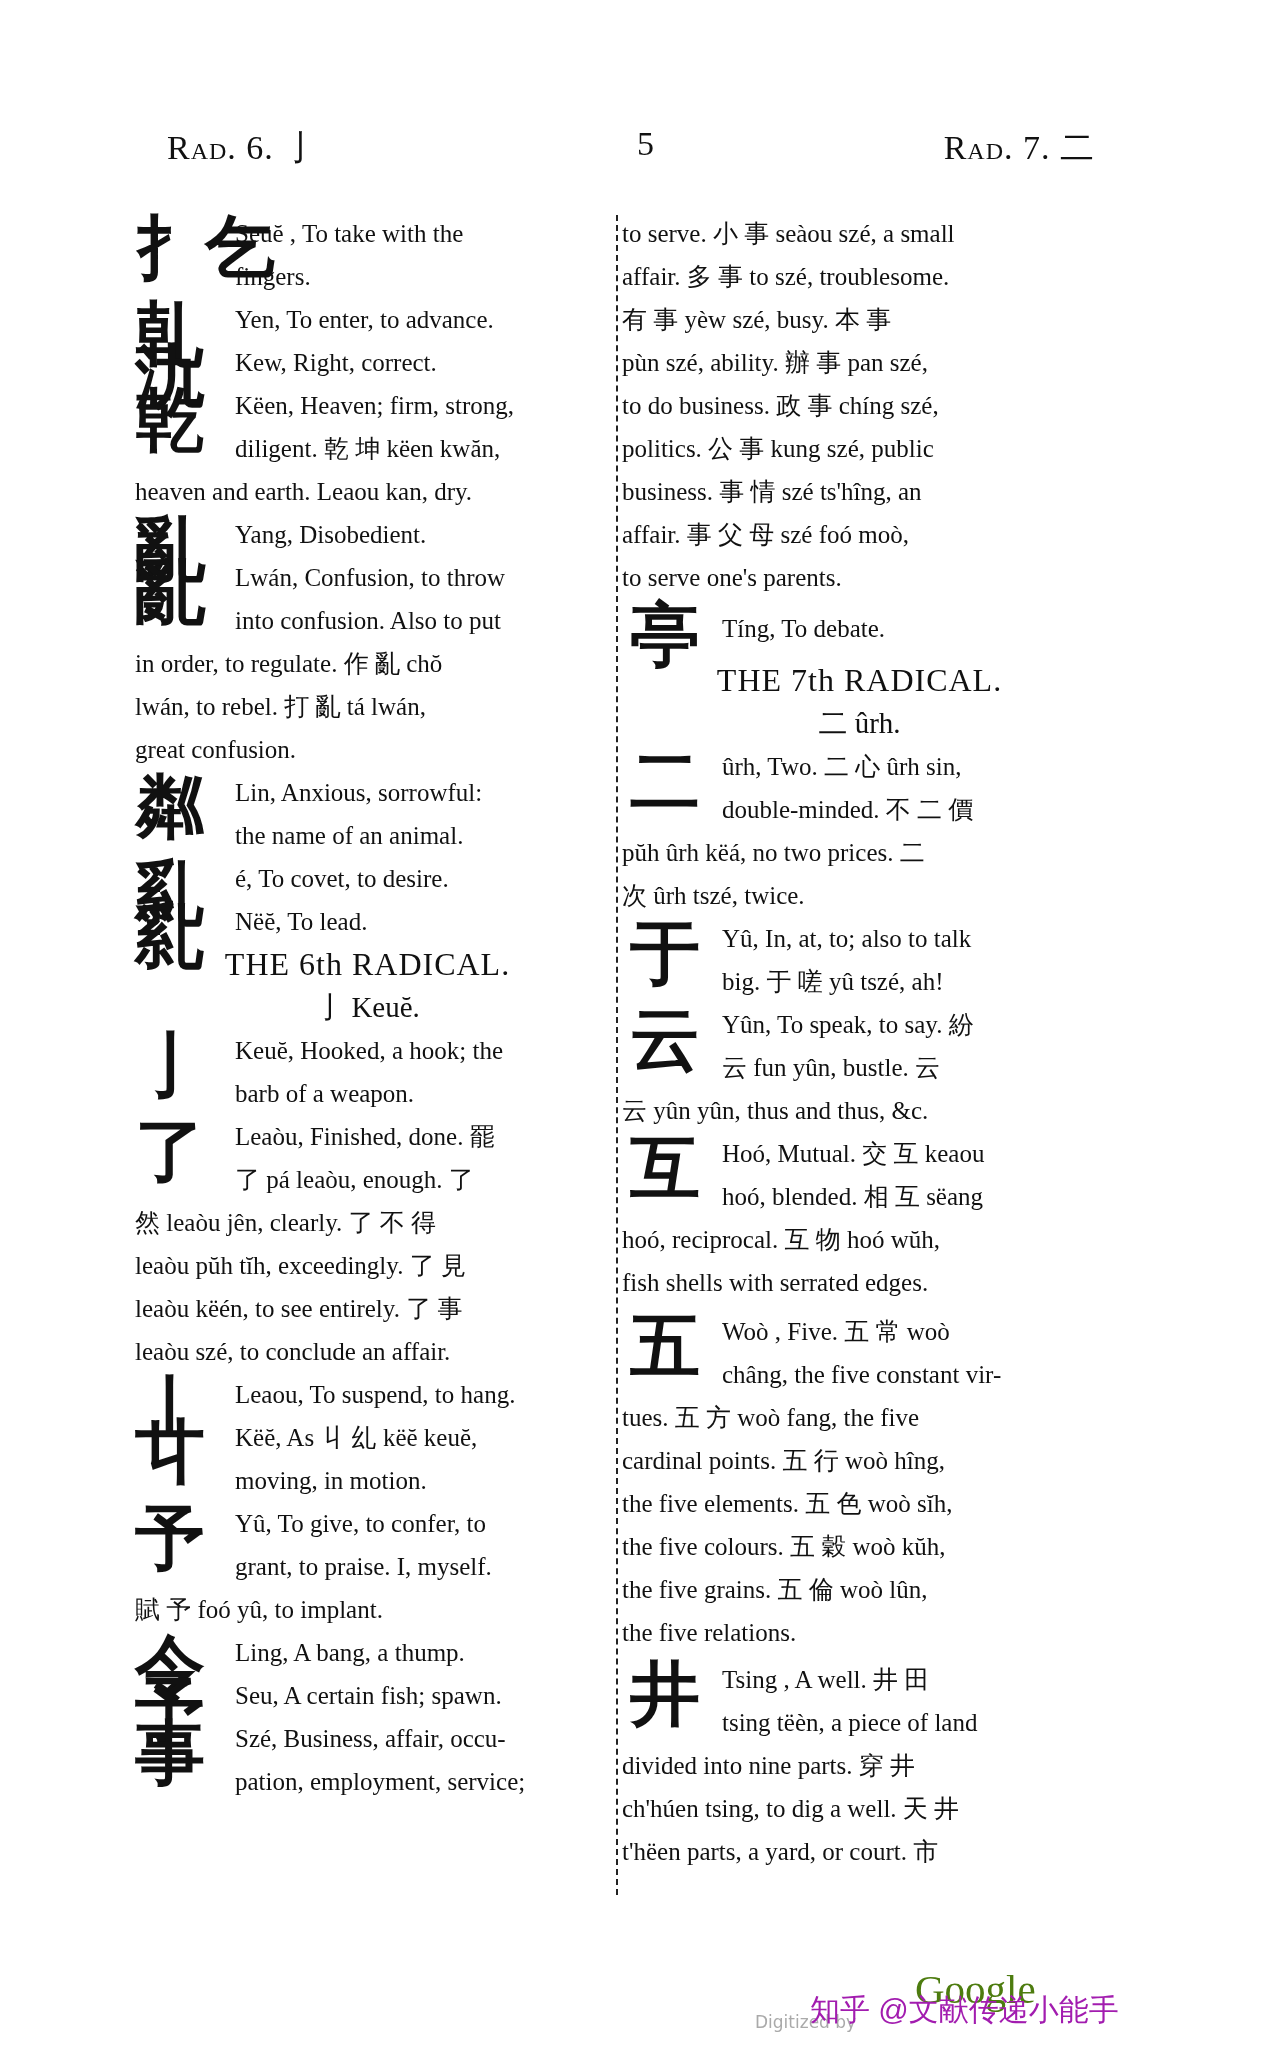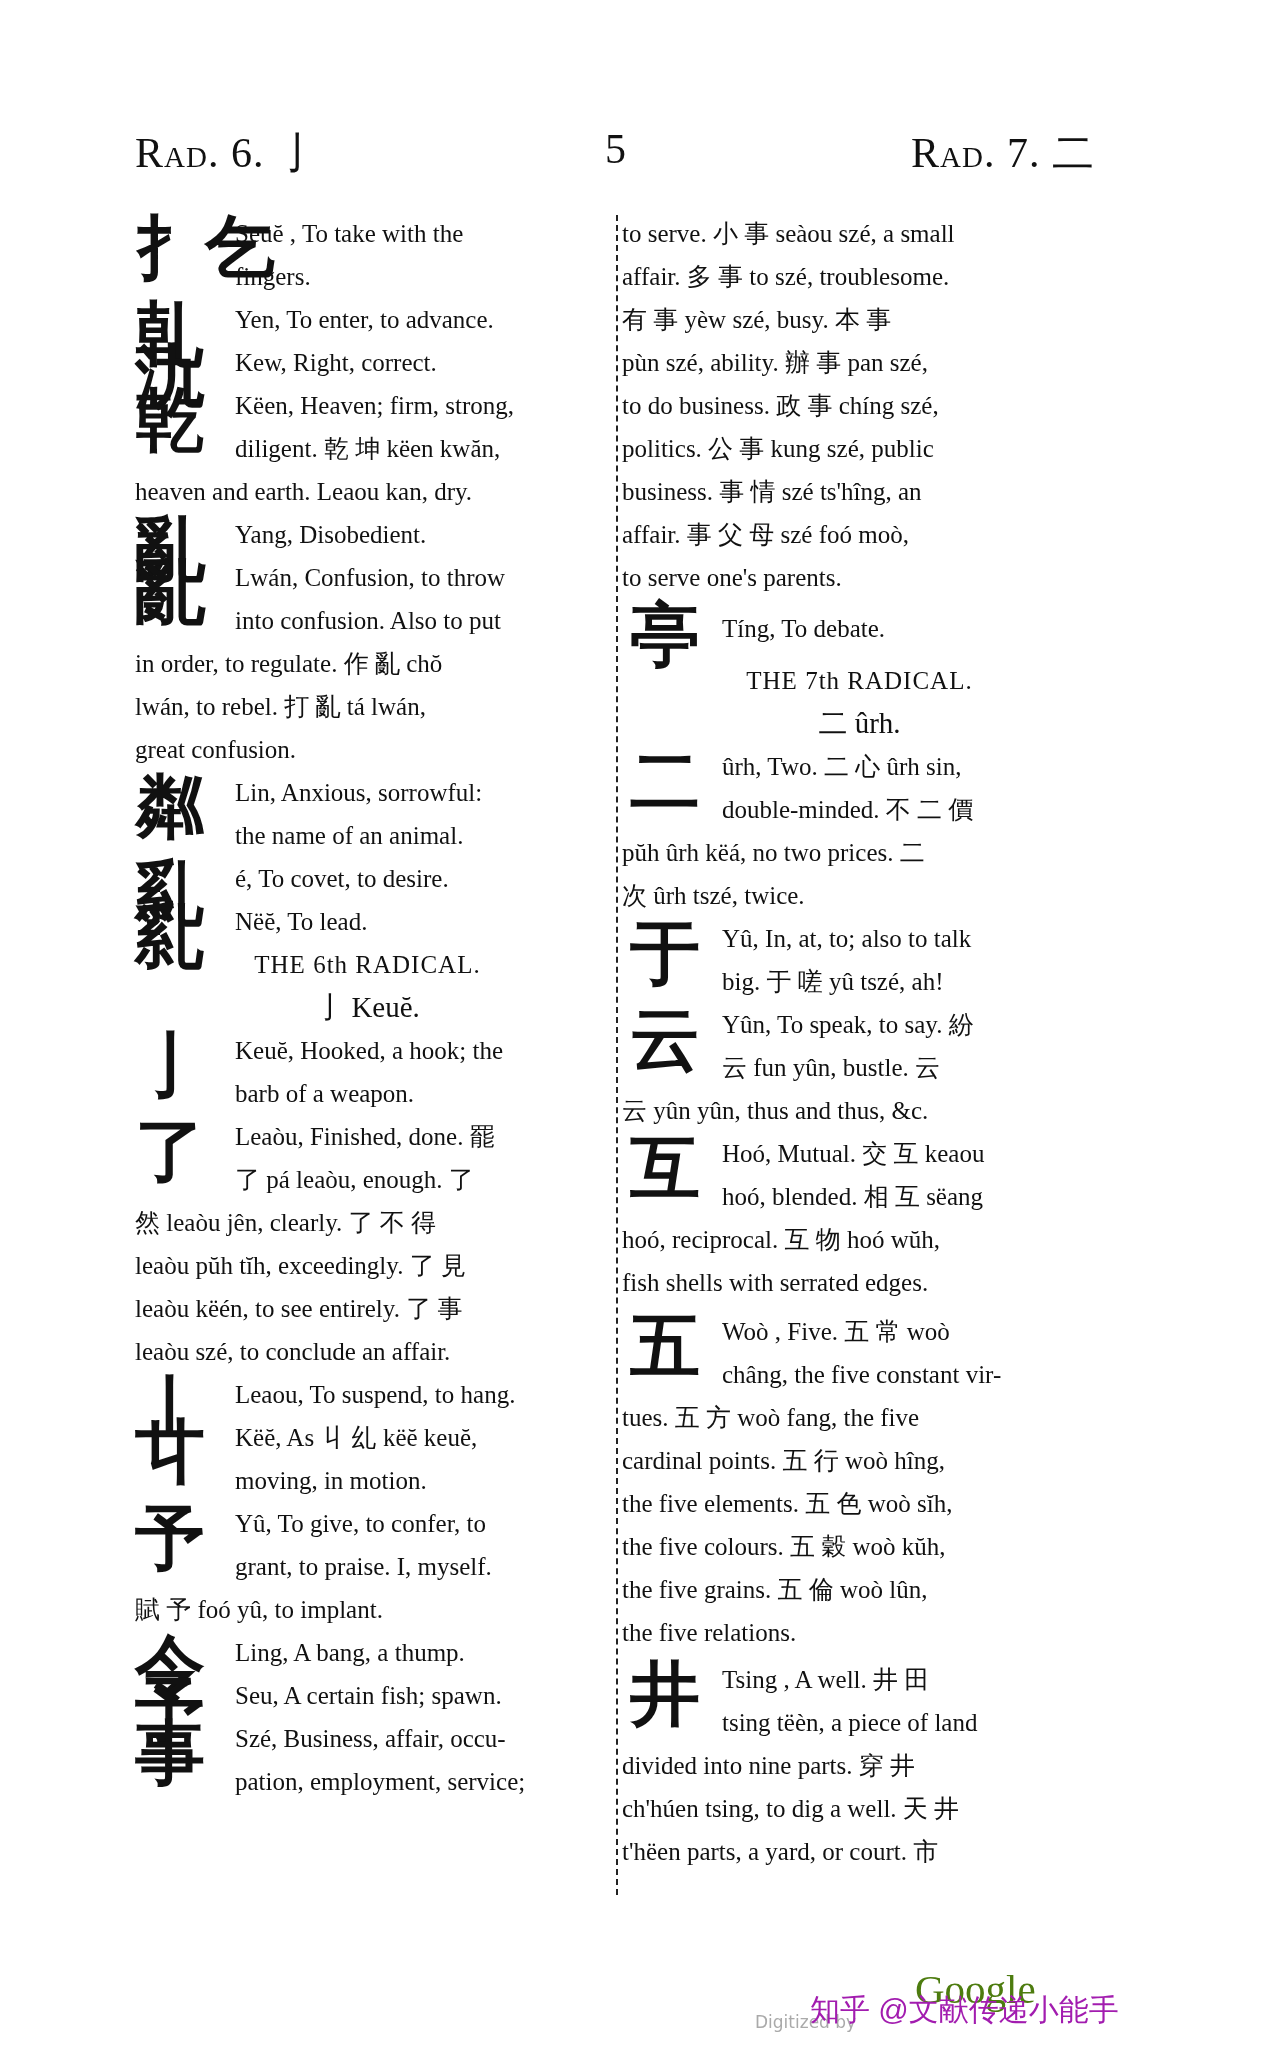--- a/index.html
+++ b/index.html
@@ -1,32 +1,32 @@
 <!DOCTYPE html>
 <html><head>
   <meta charset="utf-8">
   <style>
     html, body { margin:0; padding:0; background:#ffffff; }
     body { width:1280px; height:2064px; position:relative; overflow:hidden;
            font-family:"DejaVu Serif","Liberation Serif",serif; color:#111; }
     .header { position:absolute; top:125px; left:135px; width:960px; height:50px; }
-    .hdr-left, .hdr-right, .hdr-center { position:absolute; top:0; font-size:42px; font-family:"Liberation Serif",serif; letter-spacing:1px; }
+    .hdr-left, .hdr-right, .hdr-center { position:absolute; top:0; font-size:34px; font-family:"Liberation Serif",serif; letter-spacing:1px;margin-left:32px; }
     .hdr-left { left:0; }
     .hdr-center { left:470px; }
     .hdr-right { right:0; }
     .sc { font-variant:small-caps; }
     .col { position:absolute; top:212px; }
     .col-left { left:135px; width:465px; }
     .col-right { left:622px; width:475px; }
     .divider { position:absolute; left:616px; top:215px; width:0; height:1680px; border-left:2px dashed #222; }
     .line { position:relative; height:43px; line-height:43px; font-size:25px; white-space:nowrap; font-family:"Liberation Serif",serif; }
     .ind { padding-left:100px; }
     .big { position:absolute; left:0; font-size:70px; line-height:72px; font-weight:bold; font-family:"DejaVu Sans",sans-serif; }
     .big.r { left:8px; }
-    .section-title { text-align:center; font-size:25px; height:43px; line-height:43px; letter-spacing:1px; font-family:"Liberation Serif",serif; }
+    .section-title { text-align:center; font-size:32px; height:43px; line-height:43px; letter-spacing:1px; font-family:"Liberation Serif",serif; }
     .section-sub { text-align:center; font-size:29px; height:43px; line-height:43px; font-family:"Liberation Serif",serif; }
     .entry { position:relative; }
     .watermark { position:absolute; left:810px; top:1990px; font-size:30px; color:#a21caf; font-family:Liberation Sans, sans-serif; }
     .digitized { position:absolute; left:755px; top:2000px; font-size:17px; color:#aaa; font-family:"DejaVu Sans",sans-serif;margin-top:12px; }
     .google { position:absolute; left:915px; top:1965px; font-size:41px; color:#4d7c0f; font-family:"Liberation Serif",serif; }
   </style>
 </head>
 <body>
 
 <div class="header">

